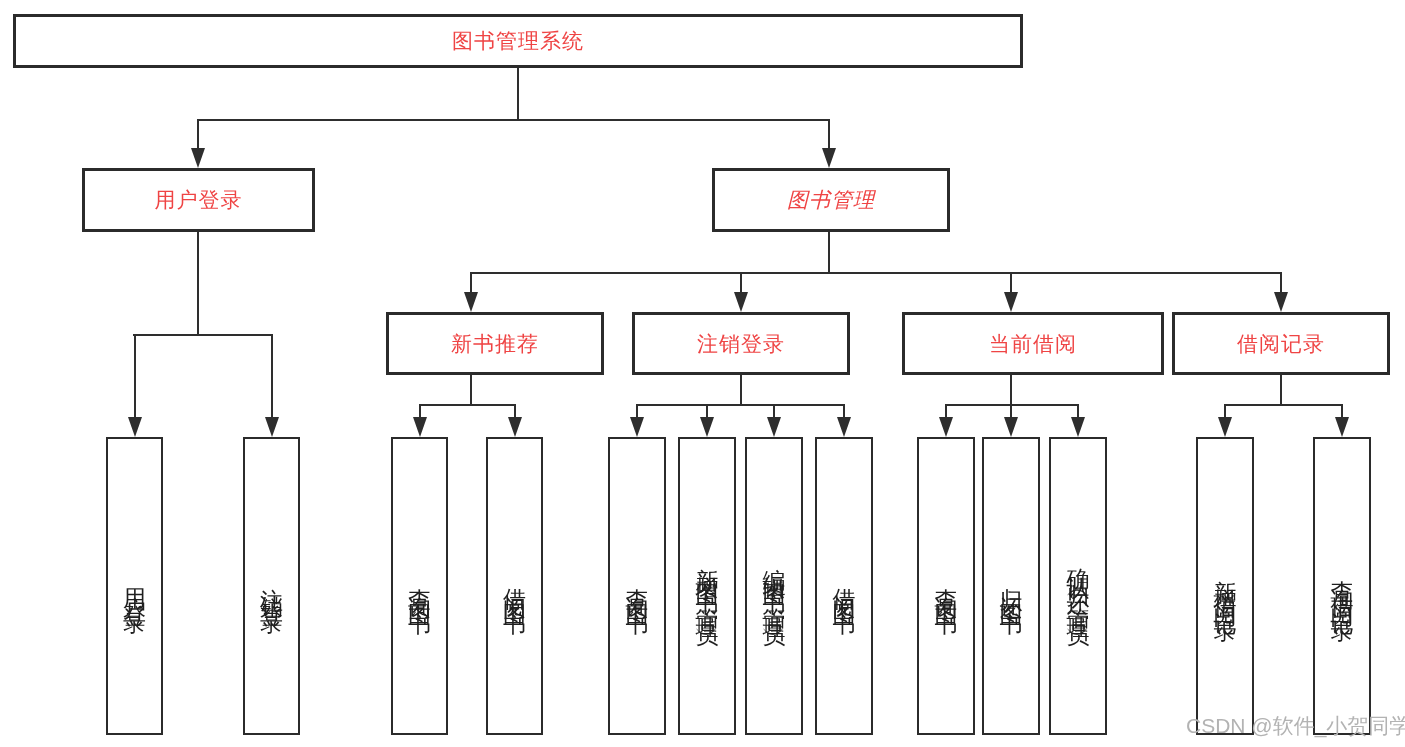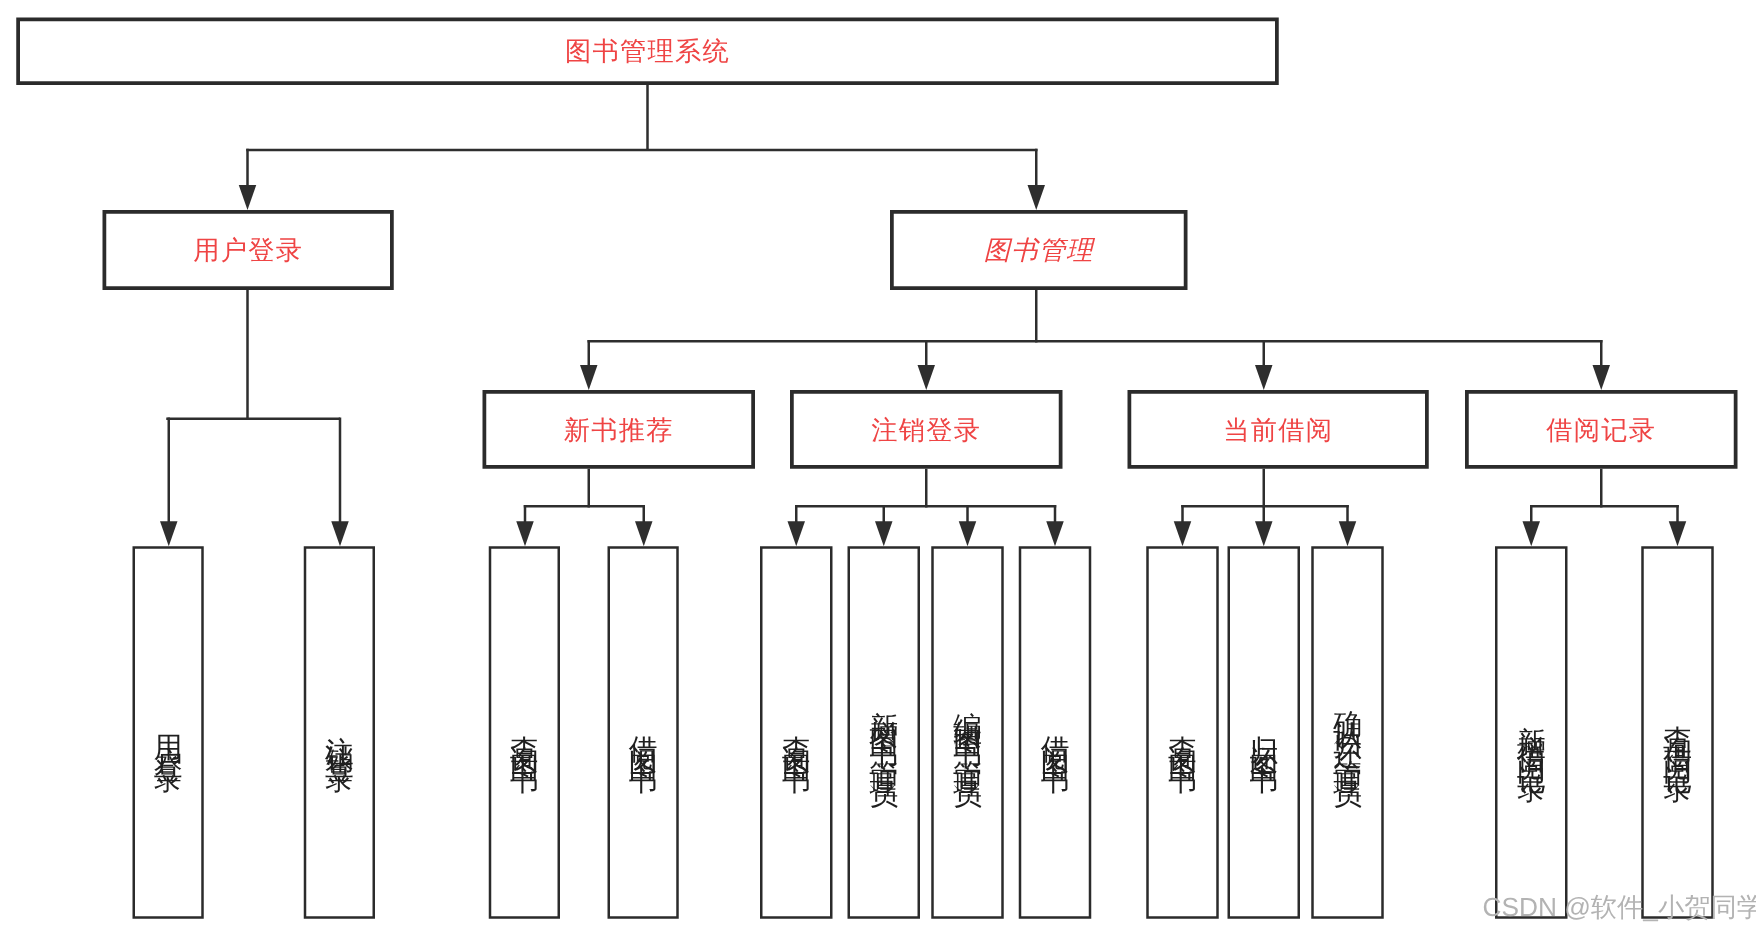--- a/index.html
+++ b/index.html
@@ -137,21 +137,21 @@
       <div class="stem"></div>
       <div class="head"></div>
     </div>
 
   <div class="hbox" style="left:362px; top:312px; width:218px; height:63px;margin-left:24px;">
     <span class="lbl">新书推荐</span>
   </div>
   <div class="hbox" style="left:632px; top:312px; width:218px; height:63px;">
     <span class="lbl">注销登录</span>
   </div>
-  <div class="hbox" style="left:902px; top:312px; width:241px; height:63px;">
+  <div class="hbox" style="left:902px; top:312px; width:262px; height:63px;">
     <span class="lbl">当前借阅</span>
   </div>
   <div class="hbox" style="left:1172px; top:312px; width:218px; height:63px;">
     <span class="lbl">借阅记录</span>
   </div>
 
   <div class="vline" style="left:470px; top:375px; height:31px;"></div>
   <div class="hline" style="left:419px; top:404px; width:97px;"></div>
   <div class="arrow" style="left:413px; top:404px; height:33px;">
       <div class="stem"></div>

